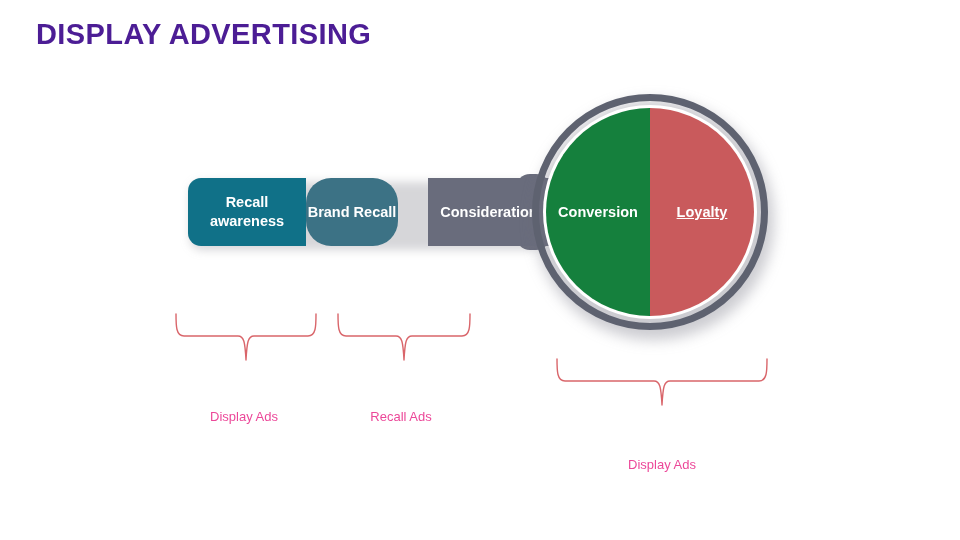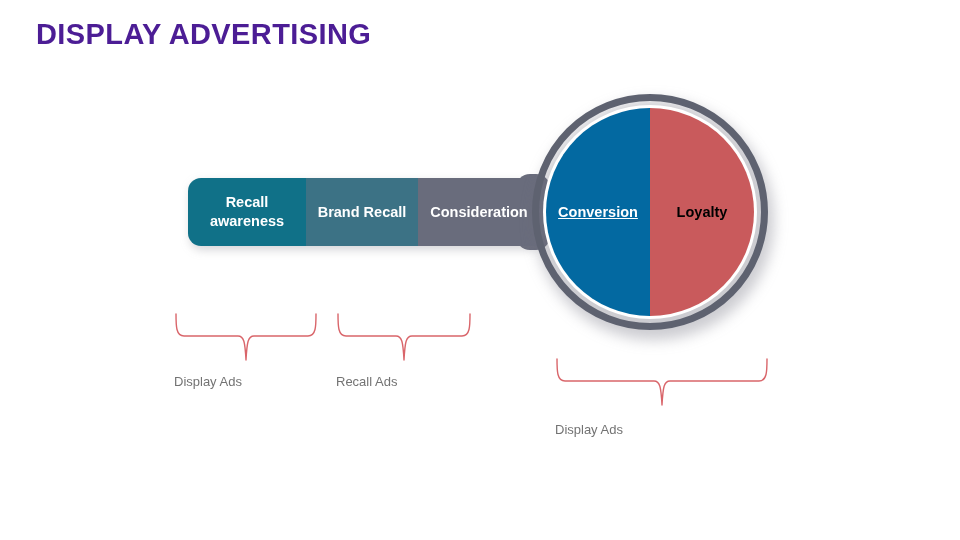--- a/index.html
+++ b/index.html
@@ -69,25 +69,26 @@
   }
   #seg-brand-awareness {
     left: 0;
     width: 118px;
     background: #107188;
     border-top-left-radius: 13px;
     border-bottom-left-radius: 13px;
   }
   #seg-brand-recall {
     left: 118px;
-    width: 112px;
+    width: 92px;
     background: #3C7285;
+    border-radius: 25px;
   }
   #seg-consideration {
-    left: 230px;
+    left: 240px;
     width: 122px;
     background: #696C7C;
   }
 
   
   .connector {
     position: absolute;
     background: #696C7C;
   }
   #connector-a {
@@ -176,22 +177,24 @@
 
   
   .bracket {
     position: absolute;
   }
   .bracket svg { display: block; }
 
   .bracket-label {
     position: absolute;
     font-size: 13px;
-    color: #737373;
+    color: #ec4899;
     white-space: nowrap;
+    text-align: center;
+    margin-top: 35px;
   }
 
   #bracket-display-left   { left: 174px; top: 312px; }
   #bracket-search         { left: 336px; top: 312px; }
   #bracket-display-right  { left: 555px; top: 357px; }
 
   #label-display-left  { left: 174px; top: 374px; width: 140px; }
   #label-search        { left: 336px; top: 374px; width: 130px; }
   #label-display-right { left: 555px; top: 422px; width: 214px; }
 </style>
@@ -216,24 +219,24 @@
     <div class="bar-seg" id="seg-consideration" style="background: rgb(105, 108, 124); color: rgb(255, 255, 255);">
       <span>Consideration</span>
     </div>
   </div>
 
   <div class="circle-wrap">
     <div class="circle-shadow"></div>
     <div id="circle-outer-ring" style="border-color: rgb(94, 98, 112);"></div>
     <div id="circle-white-gap" style="background: rgb(255, 255, 255);"></div>
     <div id="circle-pie">
-      <div class="pie-half" id="half-conversion" style="background: #0369a1; color: rgb(255, 255, 255); text-decoration: underline;">
+      <div class="pie-half" id="half-conversion" style="background: #15803d; color: rgb(255, 255, 255);">
         <span>Conversion</span>
       </div>
-      <div class="pie-half" id="half-loyalty" style="background: rgb(201, 90, 92); color: #000000;">
+      <div class="pie-half" id="half-loyalty" style="background: rgb(201, 90, 92); color: #ffffff; text-decoration: underline;">
         <span>Loyalty</span>
       </div>
     </div>
   </div>
 
   <div class="bracket" id="bracket-display-left">
     <svg width="144" height="52" viewBox="0 0 144 52" fill="none">
       <path d="M2 2 C2 14, 2 24, 10 24 L64 24 C70 24, 71 30, 72 48 C73 30, 74 24, 80 24 L134 24 C142 24, 142 14, 142 2" stroke="#D9656A" stroke-width="1.4" fill="none" stroke-linecap="round" stroke-linejoin="round"></path>
     </svg>
   </div>

